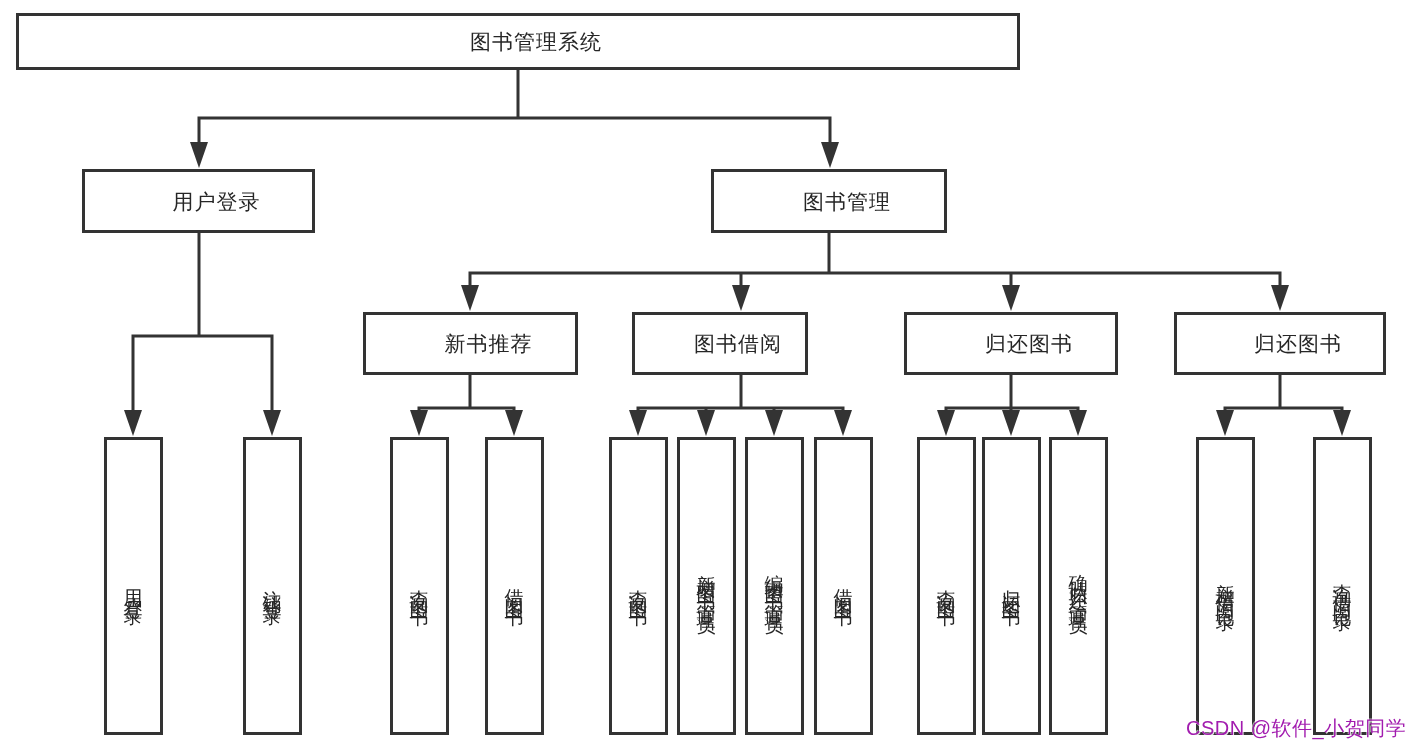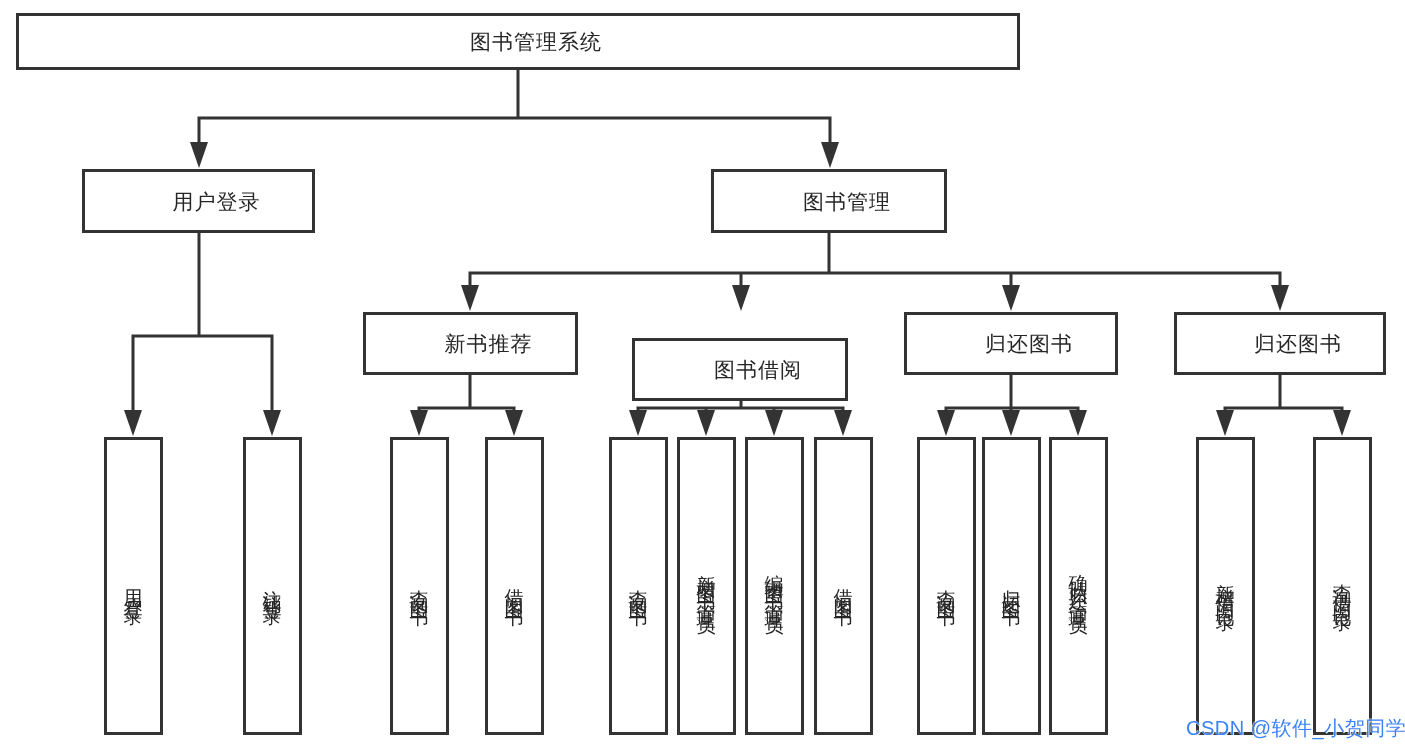--- a/index.html
+++ b/index.html
@@ -29,21 +29,21 @@
     letter-spacing: 6px;
   }
 
   
   .n-root   { left: 16px;   top: 13px;  width: 1004px; height: 57px; }
   
   .n-login  { left: 82px;   top: 169px; width: 233px;  height: 64px; }
   .n-mgmt   { left: 711px;  top: 169px; width: 236px;  height: 64px; }
   
   .n-rec    { left: 363px;  top: 312px; width: 215px;  height: 63px; }
-  .n-borrow { left: 632px;  top: 312px; width: 216px;  height: 63px; margin-top: 26px; }
+  .n-borrow { left: 632px;  top: 312px; width: 176px;  height: 63px; }
   .n-cur    { left: 904px;  top: 312px; width: 214px;  height: 63px; }
   .n-hist   { left: 1174px; top: 312px; width: 212px;  height: 63px; }
   
   .leaf { top: 437px; width: 59px; height: 298px; }
   .l-1  { left: 104px; }
   .l-2  { left: 243px; }
   .l-3  { left: 390px; }
   .l-4  { left: 485px; }
   .l-5  { left: 609px; }
   .l-6  { left: 677px; }
@@ -54,21 +54,21 @@
   .l-11 { left: 1049px; }
   .l-12 { left: 1196px; }
   .l-13 { left: 1313px; }
 
   .watermark {
     position: absolute;
     left: 1186px;
     top: 715px;
     z-index: 3;
     font-size: 20px;
-    color: #3b82f6;
+    color: #a21caf;
     text-shadow: 1px 1px 0 rgba(255,255,255,0.85), -1px -1px 0 rgba(255,255,255,0.55);
     white-space: nowrap;
     letter-spacing: 0.5px;
   }
 </style>
 </head>
 <body>
 
 <div class="stage">
 

